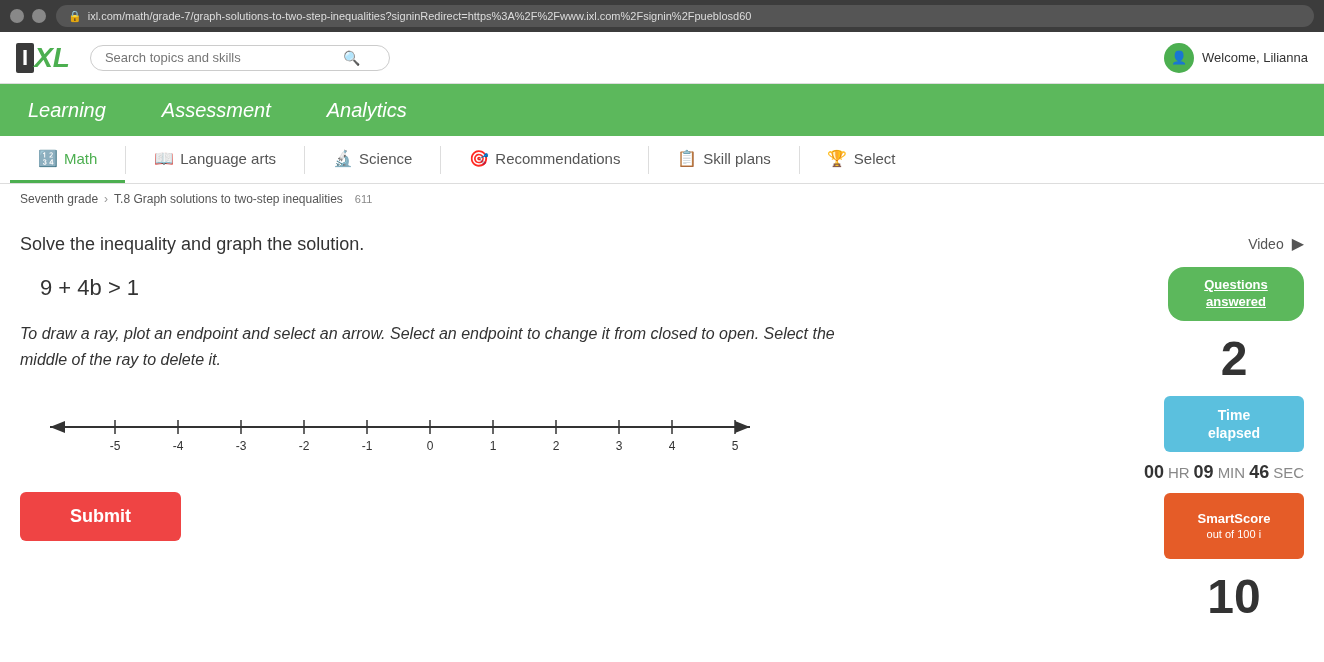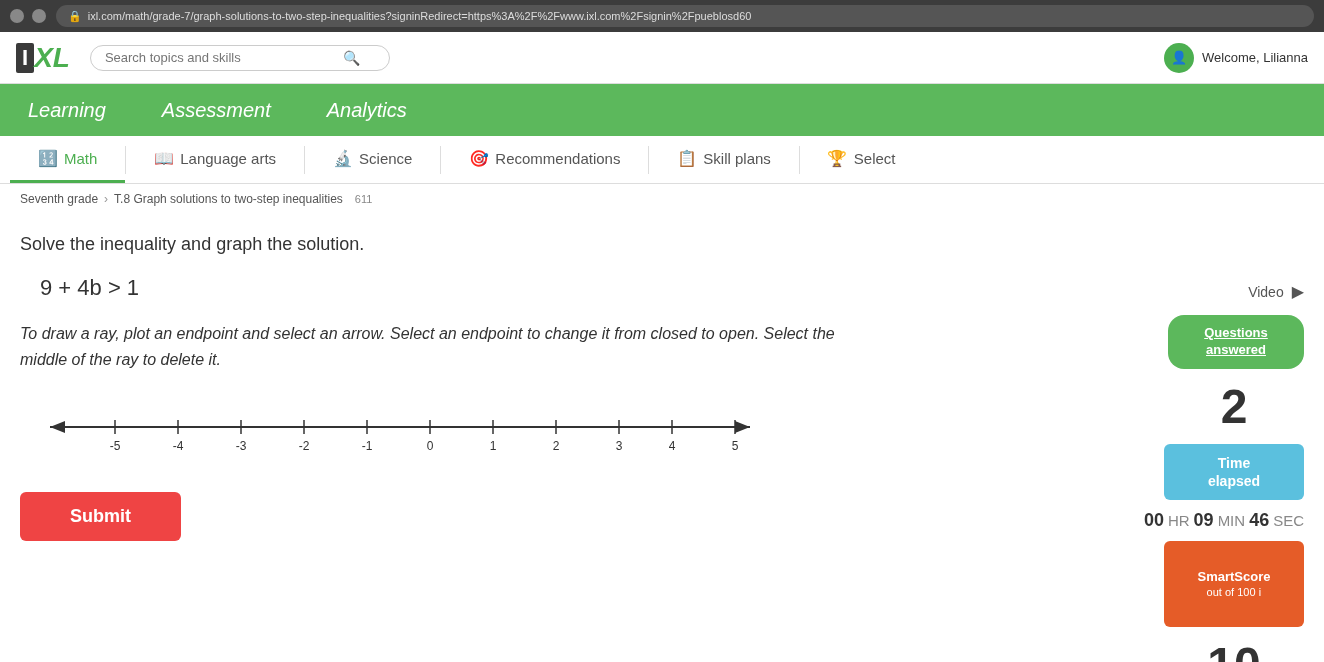--- a/index.html
+++ b/index.html
@@ -279,21 +279,21 @@
     }
     .timer-label {
       font-size: 15px;
       color: #888;
       margin-bottom: 2px;
     }
     .smartscore-box {
       background: #e55c28;
       color: #fff;
       border-radius: 6px;
-      padding: 28px 16px;
+      padding: 18px 16px;
       text-align: center;
       width: 140px;
       font-size: 13px;
       font-weight: bold;
     }
     .smartscore-sub {
       font-size: 11px;
       font-weight: normal;
     }
     .smartscore-count {
@@ -311,21 +311,20 @@
       gap: 10px;
       width: 200px;
     }
     .video-row {
       display: flex;
       align-items: center;
       gap: 8px;
       justify-content: flex-end;
       width: 100%;
       margin-bottom: 4px;
-      margin-top: 48px;
     }
   </style>
 </head>
 <body>
 
 <div class="browser-bar">
   <div class="browser-controls">
     <div class="browser-btn"></div>
     <div class="browser-btn"></div>
   </div>

